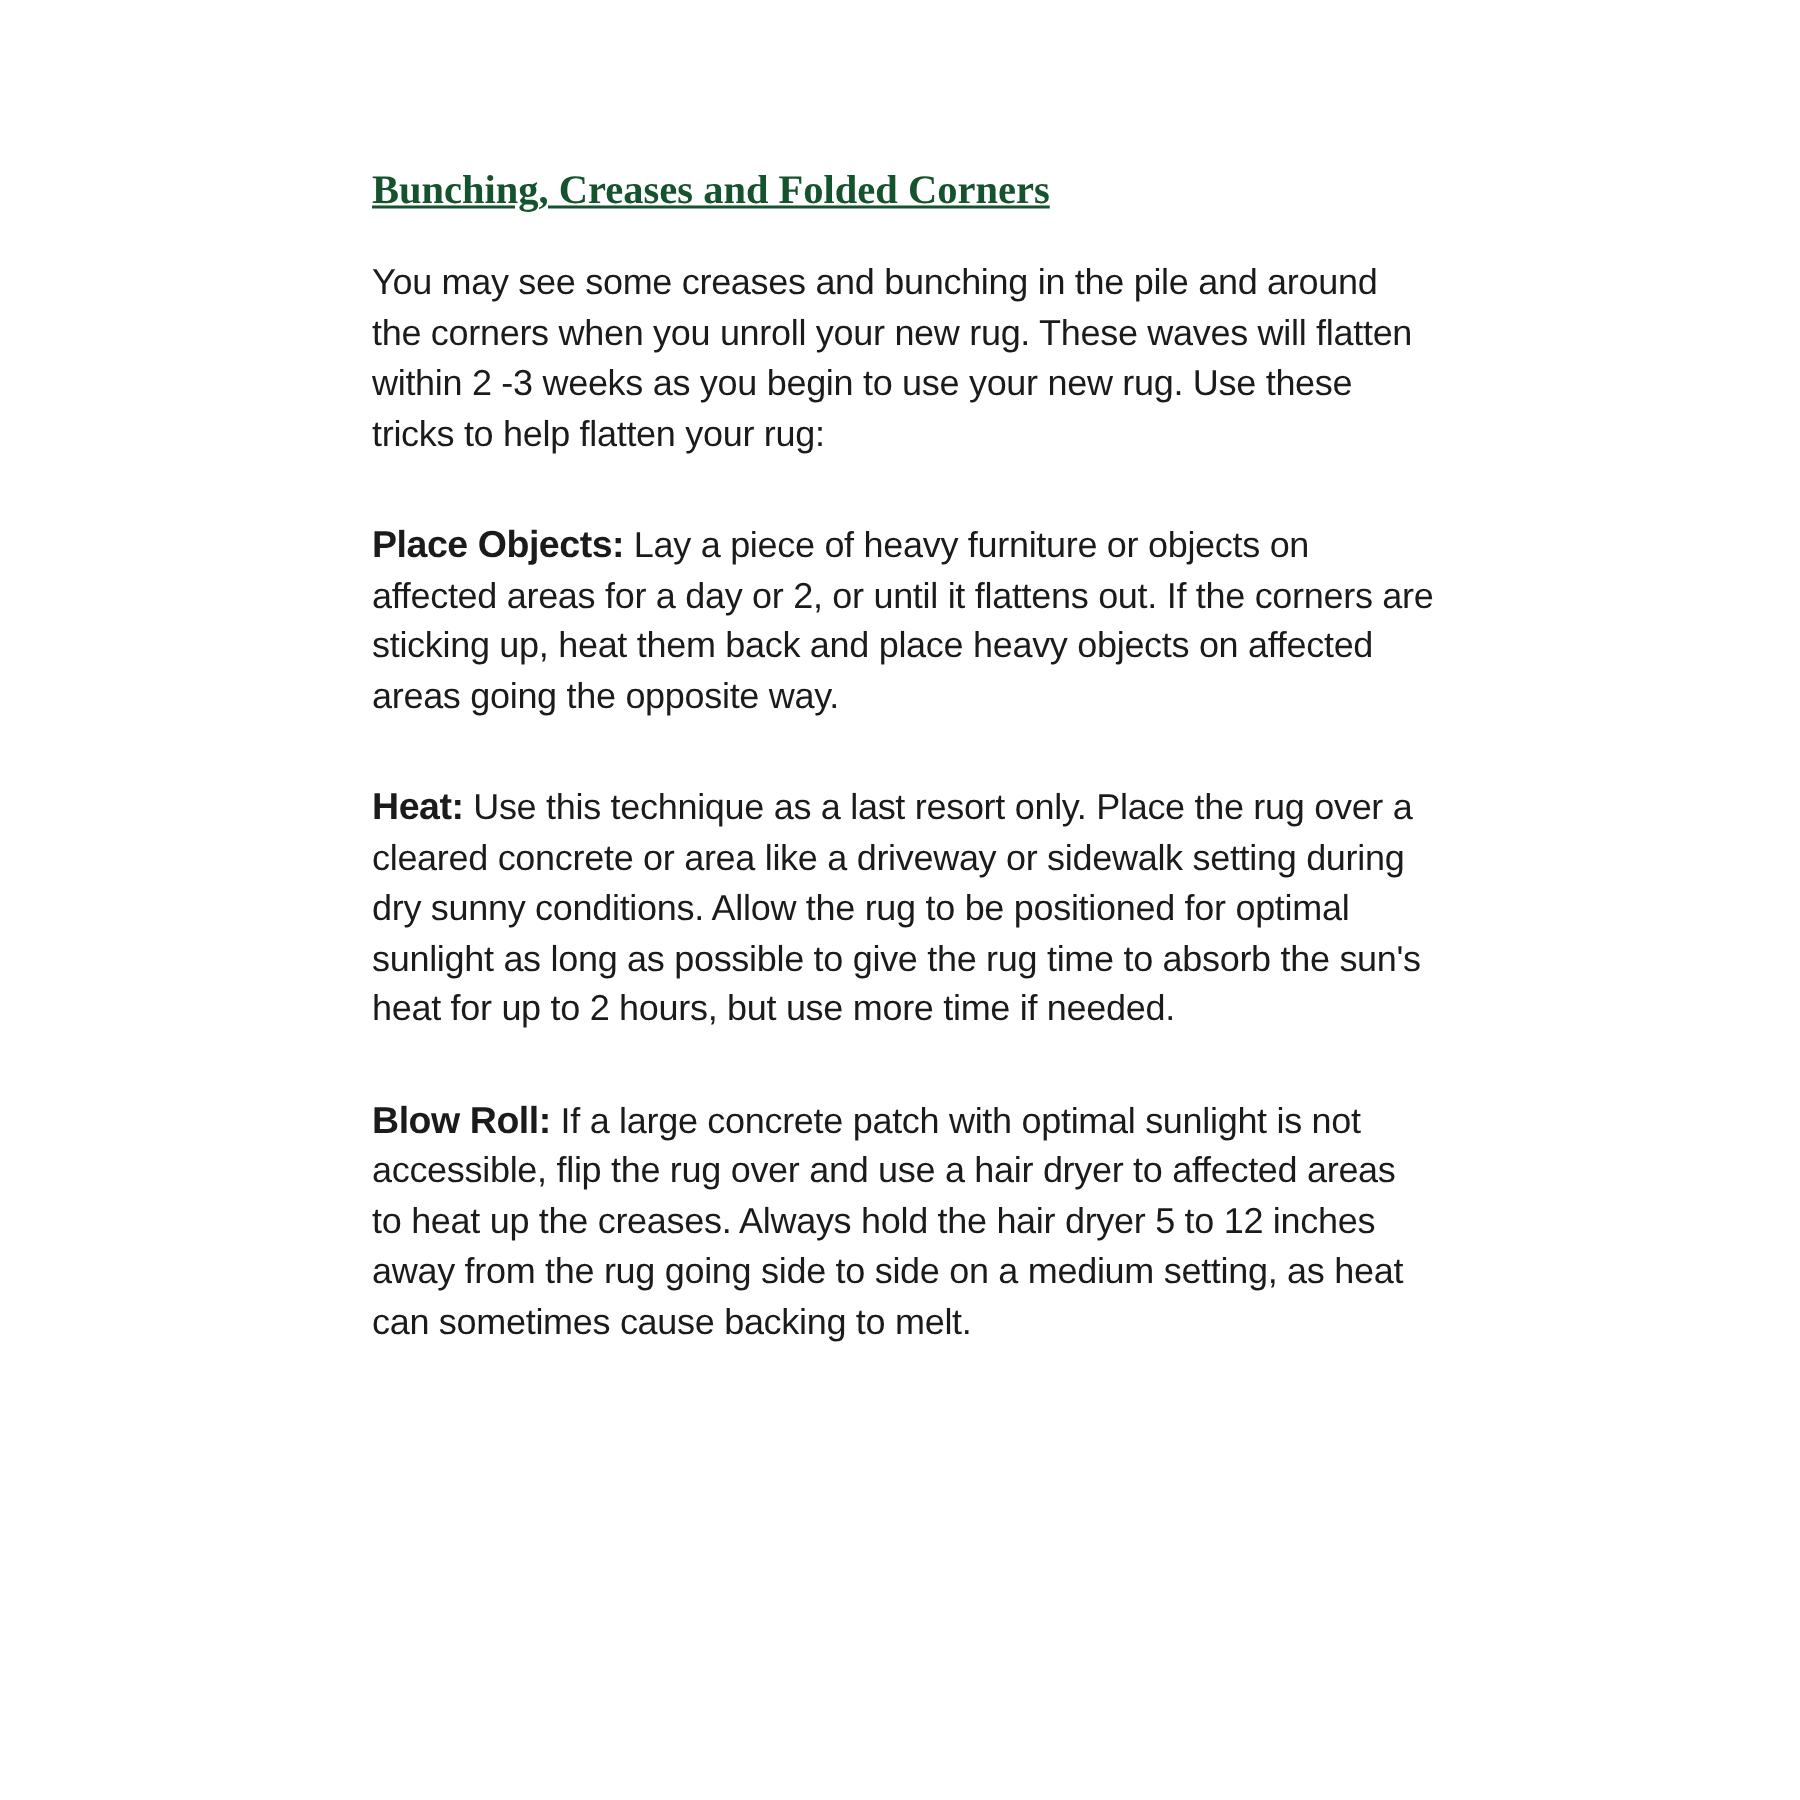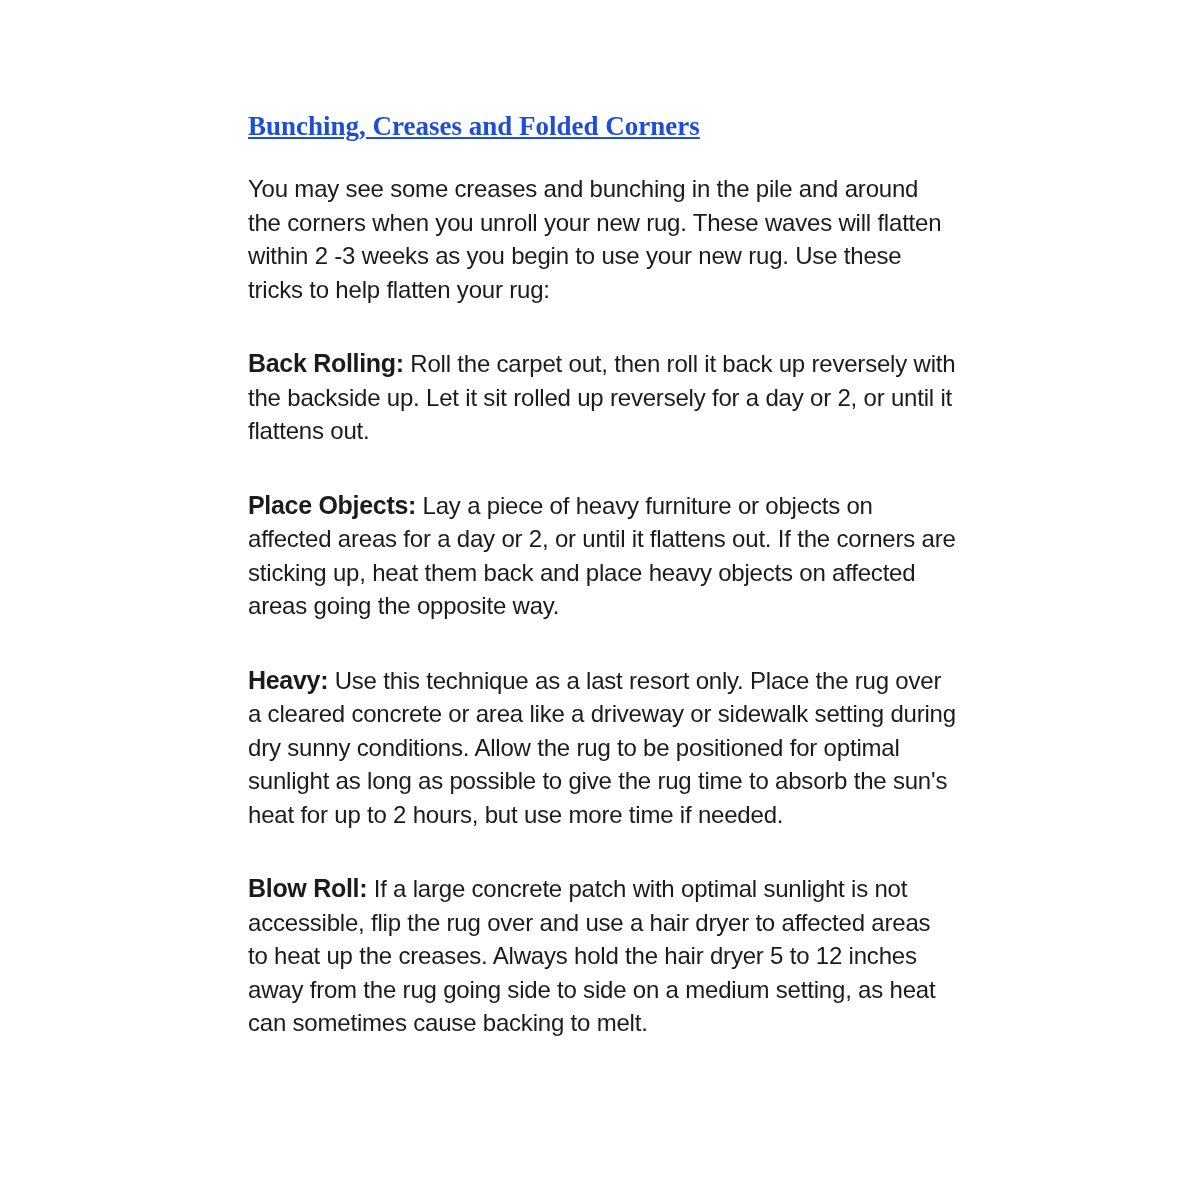--- a/index.html
+++ b/index.html
@@ -42,36 +42,32 @@
     font-weight: 700;
     font-size: 25px;
     letter-spacing: -0.3px;
   }
 </style>
 </head>
 <body>
 
 <div class="page" style="color: rgb(27, 27, 27);">
 
-  <h1 class="doc-heading" style="color: #1d4ed8;">Bunching, Creases and Folded Corners</h1>
+  <h1 class="doc-heading" style="color: #14532d;">Bunching, Creases and Folded Corners</h1>
 
   <p class="para">You may see some creases and bunching in the pile and around the corners when you unroll your new rug. These waves will flatten within 2 -3 weeks as you begin to use your new rug. Use these tricks to help flatten your rug:</p>
 
-  <p class="para">
-    <span class="lead">Back Rolling:</span>
-    <span>Roll the carpet out, then roll it back up reversely with the backside up. Let it sit rolled up reversely for a day or 2, or until it flattens out.</span>
-  </p>
 
   <p class="para">
     <span class="lead">Place Objects:</span>
     <span>Lay a piece of heavy furniture or objects on affected areas for a day or 2, or until it flattens out. If the corners are sticking up, heat them back and place heavy objects on affected areas going the opposite way.</span>
   </p>
 
   <p class="para">
-    <span class="lead">Heavy:</span>
+    <span class="lead">Heat:</span>
     <span>Use this technique as a last resort only. Place the rug over a cleared concrete or area like a driveway or sidewalk setting during dry sunny conditions. Allow the rug to be positioned for optimal sunlight as long as possible to give the rug time to absorb the sun's heat for up to 2 hours, but use more time if needed.</span>
   </p>
 
   <p class="para">
     <span class="lead">Blow Roll:</span>
     <span>If a large concrete patch with optimal sunlight is not accessible, flip the rug over and use a hair dryer to affected areas to heat up the creases. Always hold the hair dryer 5 to 12 inches away from the rug going side to side on a medium setting, as heat can sometimes cause backing to melt.</span>
   </p>
 
 </div>
 

